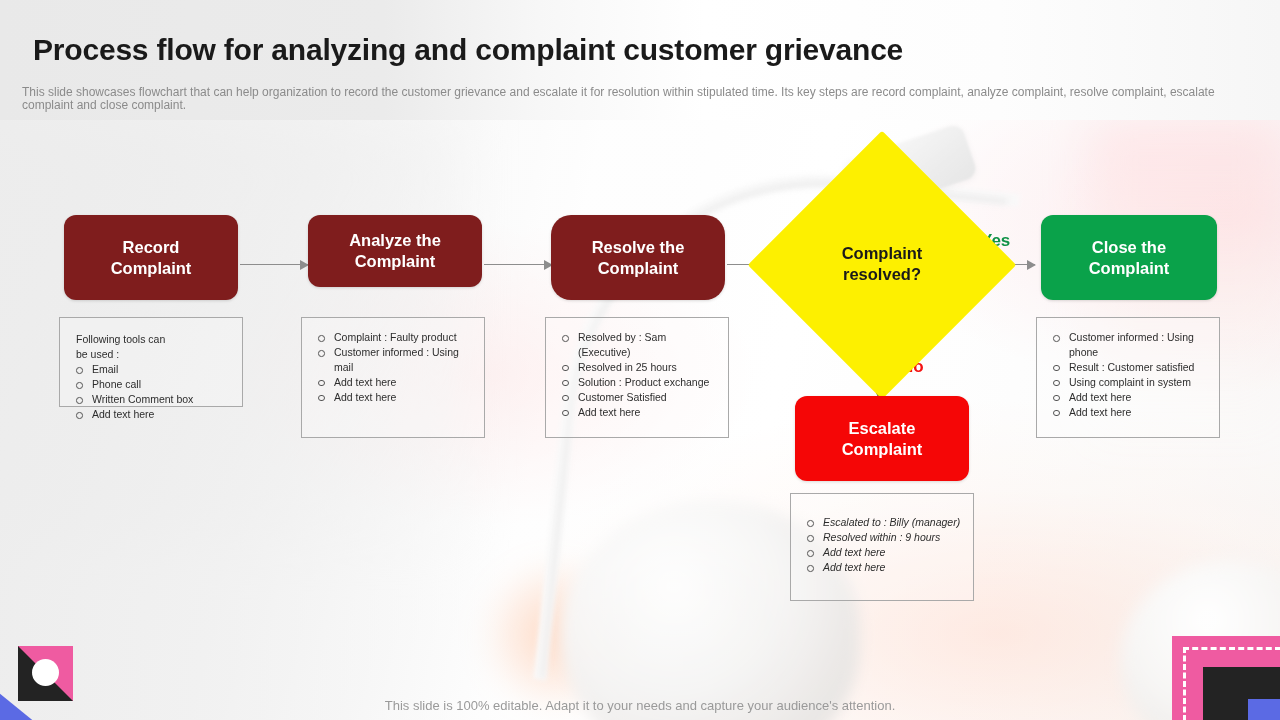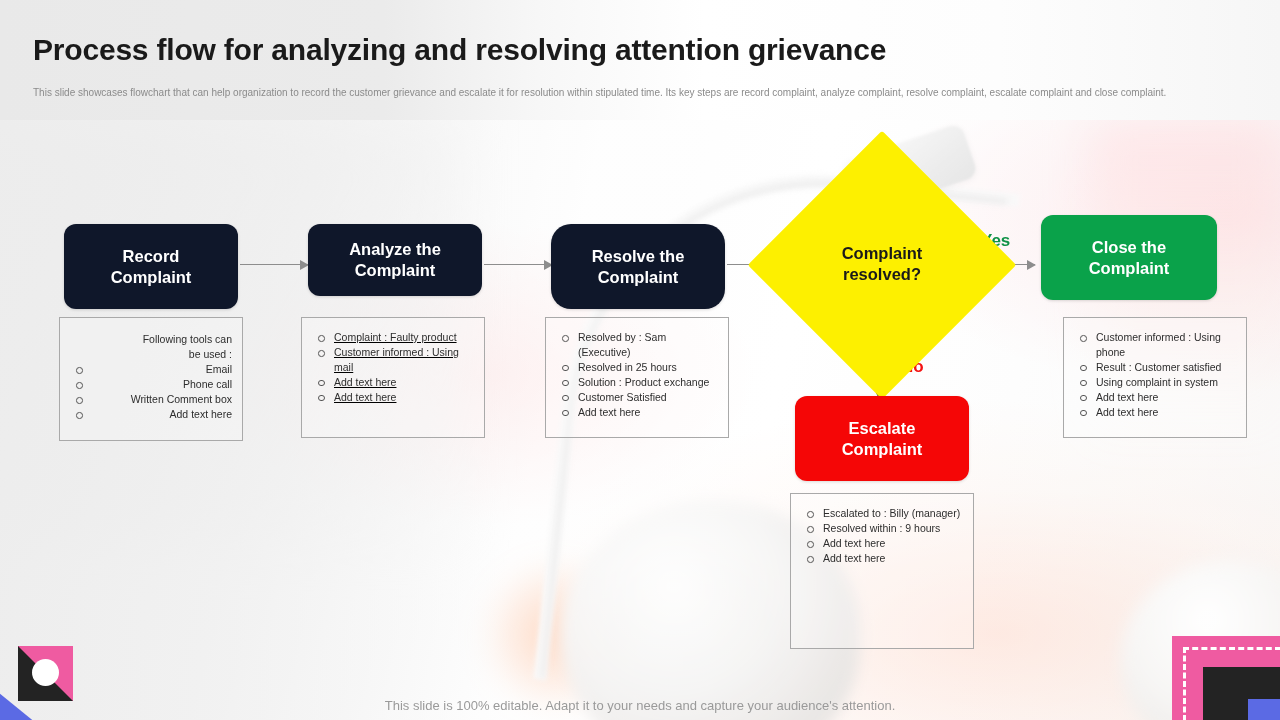--- a/index.html
+++ b/index.html
@@ -111,34 +111,34 @@
   .header-bg {
     position: absolute; inset: 0;
     background: linear-gradient(90deg, #e9e9e9 0%, #ebebeb 30%, #f7f7f7 42%, #ffffff 55%, #fdfdfd 78%, #f6f6f6 100%);
   }
   .title {
     position: absolute; left: 33px; top: 33px;
     font-size: 30px; font-weight: bold; color: #1a1a1a;
     letter-spacing: -0.2px; white-space: nowrap;
   }
   .subtitle {
-    position: absolute; left: 33px; top: 86px; width: 1198px;
-    font-size: 10px; line-height: 13px; color: #8b8b8b;
+    position: absolute; left: 22px; top: 86px; width: 1198px;
+    font-size: 12px; line-height: 13px; color: #8b8b8b;
   }
 
   
   .node {
     position: absolute;
     border-radius: 12px;
     display: flex; align-items: center; justify-content: center;
     text-align: center;
     color: #ffffff; font-weight: bold; font-size: 16.5px; line-height: 21px;
     box-shadow: 0 1px 3px rgba(0,0,0,0.14);
   }
-  .node-blue  { background: #0f172a; margin-top: 9px; }
+  .node-blue  { background: #7f1d1d; }
   .node-green { background: #0aa24a; }
   .node-red   { background: #f50606; }
 
   
   .diamond {
     position: absolute;
     width: 190px; height: 190px;
     background: #fdf000;
     transform: rotate(45deg);
     border-radius: 3px;
@@ -242,21 +242,21 @@
     <div class="bg-cable"></div>
     <div class="bg-cable2"></div>
     <div class="bg-mic"></div>
     <div class="bg-mic-glyph"></div>
     <div class="bg-blur-right"></div>
     <div class="bg-wash"></div>
   </div>
 
   <div class="header">
     <div class="header-bg"></div>
-    <div class="title">Process flow for analyzing and resolving attention grievance</div>
+    <div class="title">Process flow for analyzing and complaint customer grievance</div>
     <div class="subtitle">This slide showcases flowchart that can help organization to record the customer grievance and escalate it for resolution within stipulated time. Its key steps are record complaint, analyze complaint, resolve complaint, escalate complaint and close complaint.</div>
   </div>
 
   <div class="h-arrow" style="left:240px; top:264px; width:68px;"></div>
   <div class="h-arrow" style="left:484px; top:264px; width:68px;"></div>
   <div class="h-arrow" style="left:727px; top:264px; width:64px;"></div>
   <div class="h-arrow" style="left:975px; top:264px; width:60px;"></div>
   <div class="v-arrow" style="left:881px; top:337px; height:57px;"></div>
 
   <div class="branch-label label-yes" style="left:981px; top:231px;">Yes</div>
@@ -278,61 +278,61 @@
   <div class="diamond-label" style="left:792px; top:228px; width:180px; height:72px;">Complaint<br>resolved?</div>
 
   <div class="node node-green" style="left:1041px; top:215px; width:176px; height:85px;">
     <span>Close the<br>Complaint</span>
   </div>
 
   <div class="node node-red" style="left:795px; top:396px; width:174px; height:85px;">
     <span>Escalate<br>Complaint</span>
   </div>
 
-  <div class="card" style="left:59px; top:317px; width:184px; height:124px;text-align:right;">
+  <div class="card" style="left:59px; top:317px; width:184px; height:90px;">
     <ul>
       <li class="plain">Following tools can</li>
       <li class="plain">be used :</li>
       <li>Email</li>
       <li>Phone call</li>
       <li>Written Comment box</li>
       <li>Add text here</li>
     </ul>
   </div>
 
-  <div class="card" style="left:301px; top:317px; width:184px; height:121px; padding-top:12px;text-decoration:underline;">
+  <div class="card" style="left:301px; top:317px; width:184px; height:121px; padding-top:12px;">
     <ul>
       <li>Complaint : Faulty product</li>
       <li>Customer informed : Using mail</li>
       <li>Add text here</li>
       <li>Add text here</li>
     </ul>
   </div>
 
   <div class="card" style="left:545px; top:317px; width:184px; height:121px; padding-top:12px;">
     <ul>
       <li>Resolved by :  Sam (Executive)</li>
       <li>Resolved in 25 hours</li>
       <li>Solution : Product exchange</li>
       <li>Customer Satisfied</li>
       <li>Add text here</li>
     </ul>
   </div>
 
-  <div class="card" style="left:1036px; top:317px; width:184px; height:121px; padding-top:12px;margin-left:27px;">
+  <div class="card" style="left:1036px; top:317px; width:184px; height:121px; padding-top:12px;">
     <ul>
       <li>Customer informed : Using phone</li>
       <li>Result : Customer satisfied</li>
       <li>Using complaint in system</li>
       <li>Add text here</li>
       <li>Add text here</li>
     </ul>
   </div>
 
-  <div class="card" style="left:790px; top:493px; width:184px; height:156px; padding-top:12px;">
+  <div class="card" style="left:790px; top:493px; width:184px; height:108px; padding-top:21px;font-style:italic;">
     <ul>
       <li>Escalated to : Billy (manager)</li>
       <li>Resolved within : 9 hours</li>
       <li>Add text here</li>
       <li>Add text here</li>
     </ul>
   </div>
 
   <div class="footer">This slide is 100% editable.  Adapt it to your needs and capture your audience's attention.</div>
 

